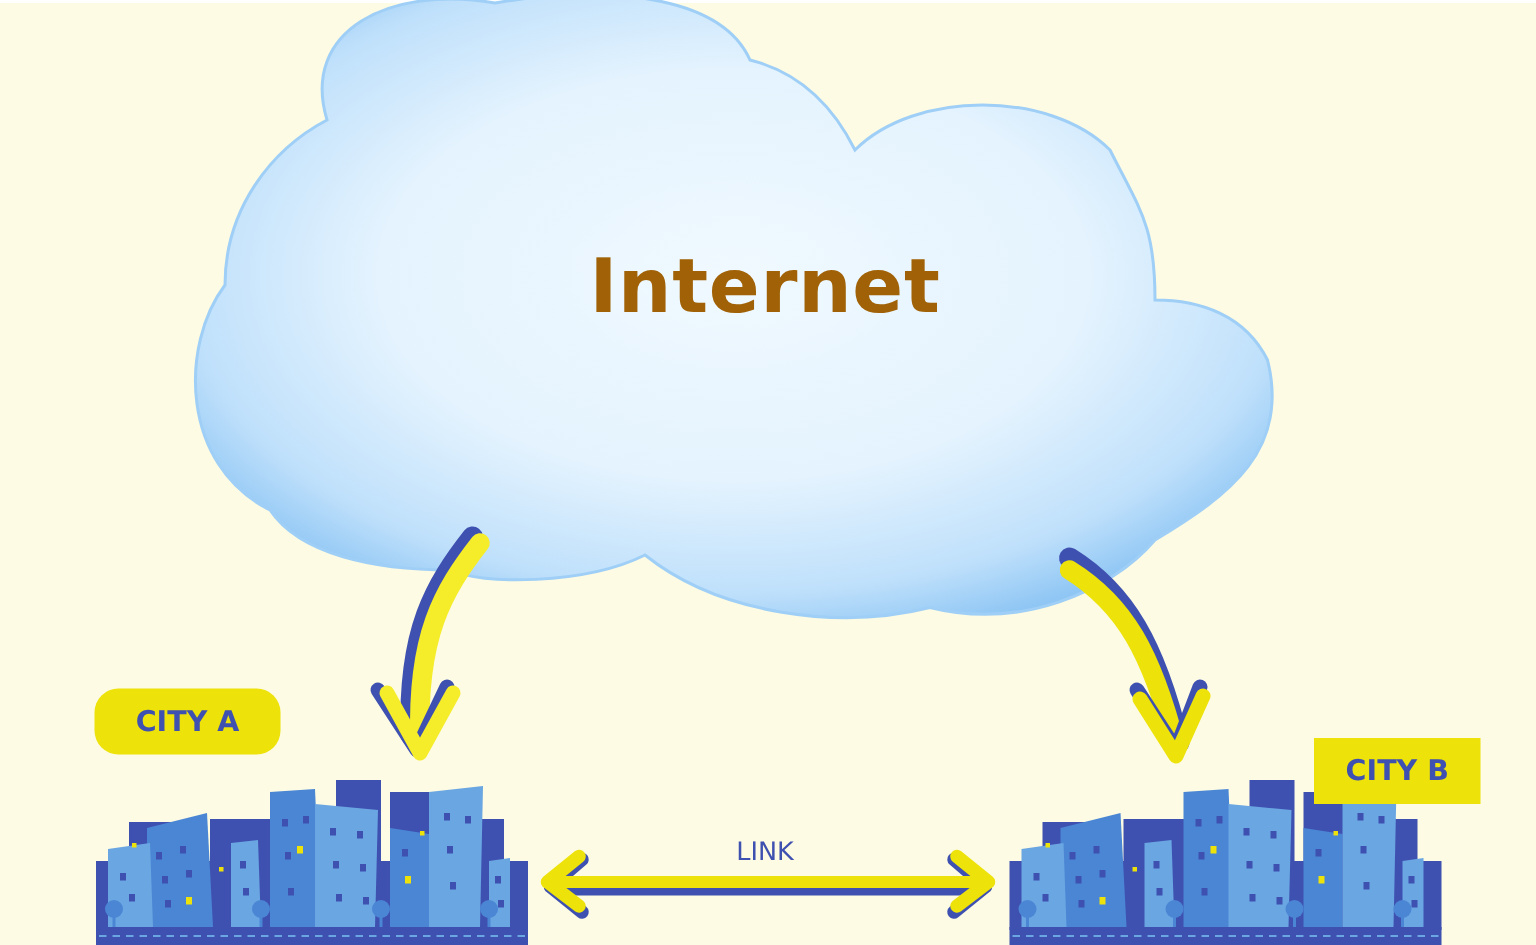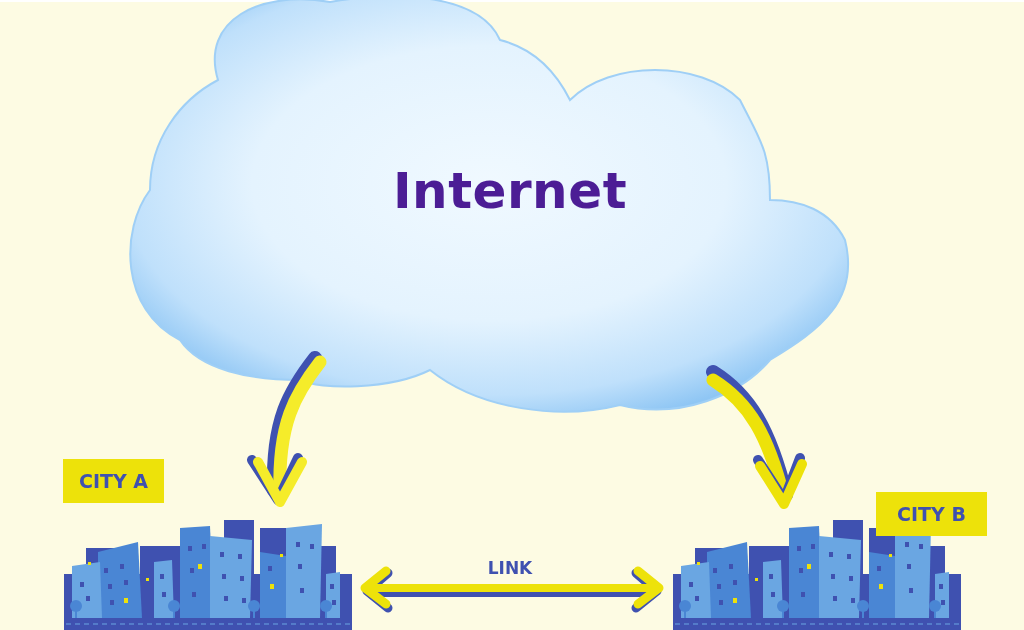--- a/index.html
+++ b/index.html
@@ -8,32 +8,32 @@
       background: #fdfbe3;
       position: relative;
       font-family: "DejaVu Sans", "Liberation Sans", sans-serif;
     }
     .top-strip { position: absolute; left: 0; top: 0; width: 1024px; height: 2px; background: #ffffff; }
     .scene { position: absolute; left: 0; top: 0; width: 1024px; height: 630px; }
     .cloud-title {
       position: absolute; left: 370px; top: 162px; width: 280px; text-align: center;
       font-family: "DejaVu Sans", sans-serif; font-weight: bold; font-size: 50px;
       letter-spacing: 0.5px;
-      color: #4c1d95;
+      color: #a16207;
     }
     .city-label {
       position: absolute; height: 44px; line-height: 44px; text-align: center;
       background: #ede20a; color: #3f51b0;
       font-family: "DejaVu Sans", sans-serif; font-weight: bold; font-size: 19px;
     }
-    #city-a-label { left: 63px; top: 459px; width: 101px; }
+    #city-a-label { left: 63px; top: 459px; width: 124px; border-radius: 16px; }
     #city-b-label { left: 876px; top: 459px; width: 111px; margin-top: 33px; }
     .link-label {
       position: absolute; left: 470px; top: 558px; width: 80px; text-align: center;
-      font-family: "DejaVu Sans", sans-serif; font-weight: bold; font-size: 17px; color: #3f51b0;
+      font-family: "DejaVu Sans", sans-serif; font-weight: normal; font-size: 17px; color: #3f51b0;
     }
   </style>
 </head>
 <body>
 
 <div class="top-strip"></div>
 
 <svg class="scene" width="1024" height="630" viewBox="0 0 1024 630">
   <defs>
     <radialGradient id="cloudGrad" cx="50%" cy="45%" r="60%">

